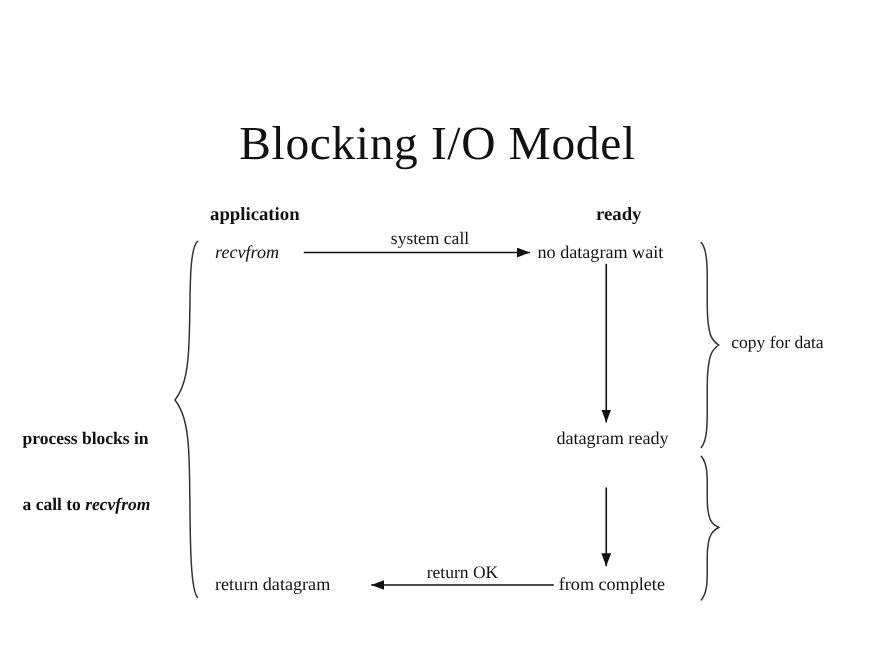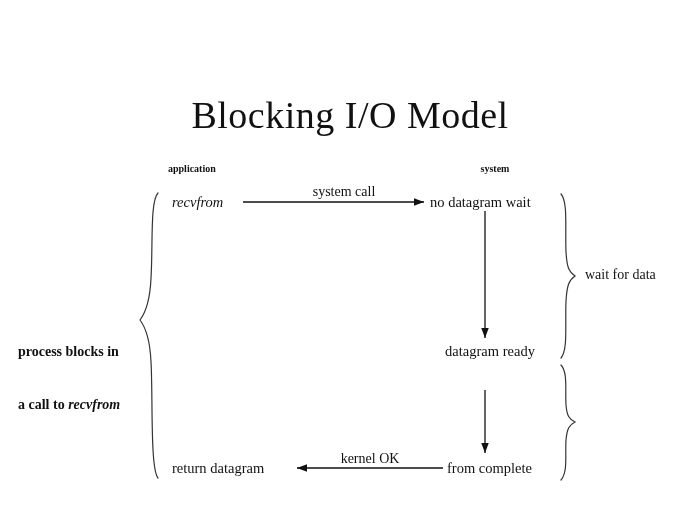--- a/index.html
+++ b/index.html
@@ -28,21 +28,21 @@
     position: absolute;
     white-space: pre;
     color: #111111;
     line-height: 1.25;
   }
   .title {
     font-size: 38px;
     letter-spacing: 0.5px;
   }
   .col-head {
-    font-size: 10px;
+    font-size: 15px;
     font-weight: bold;
   }
   .node {
     font-size: 14.5px;
   }
   .edge-label {
     font-size: 14px;
   }
   .side-note {
     font-size: 14px;
@@ -95,33 +95,33 @@
     <path d="M561,345
              C568,353 565,370 566,385
              C567,396 569,399 575,402
              C569,405 567,409 566,420
              C565,435 568,452 561,460" fill="none" stroke="#333333" stroke-width="1.2" stroke-linecap="round"></path>
   </svg>
 
   <div class="txt title c" style="left:350px; top:72px;">Blocking I/O Model</div>
 
   <div class="txt col-head" style="left:168px; top:143px;">application</div>
-  <div class="txt col-head c" style="left:495px; top:143px;">system</div>
+  <div class="txt col-head c" style="left:495px; top:143px;">ready</div>
 
   <div class="txt node ital" style="left:172px; top:173px;">recvfrom</div>
   <div class="txt node" style="left:172px; top:439px;">return datagram</div>
 
   <div class="txt node" style="left:430px; top:173px;">no datagram wait</div>
   <div class="txt node c" style="left:490px; top:322px;">datagram ready</div>
   <div class="txt node" style="left:447px; top:439px;">from complete</div>
 
   <div class="txt edge-label c" style="left:344px; top:163px;">system call</div>
-  <div class="txt edge-label c" style="left:370px; top:430px;">kernel OK</div>
+  <div class="txt edge-label c" style="left:370px; top:430px;">return OK</div>
 
   <div class="txt side-note" style="left:18px; top:288px;font-weight:bold;">
     <div>process blocks in</div>
     <div><span>a call to </span><span class="ital">recvfrom</span></div>
   </div>
 
-  <div class="txt side-note" style="left:585px; top:246px;">wait for data</div>
+  <div class="txt side-note" style="left:585px; top:246px;">copy for data</div>
 
 
 </div>
 
 </body></html>

